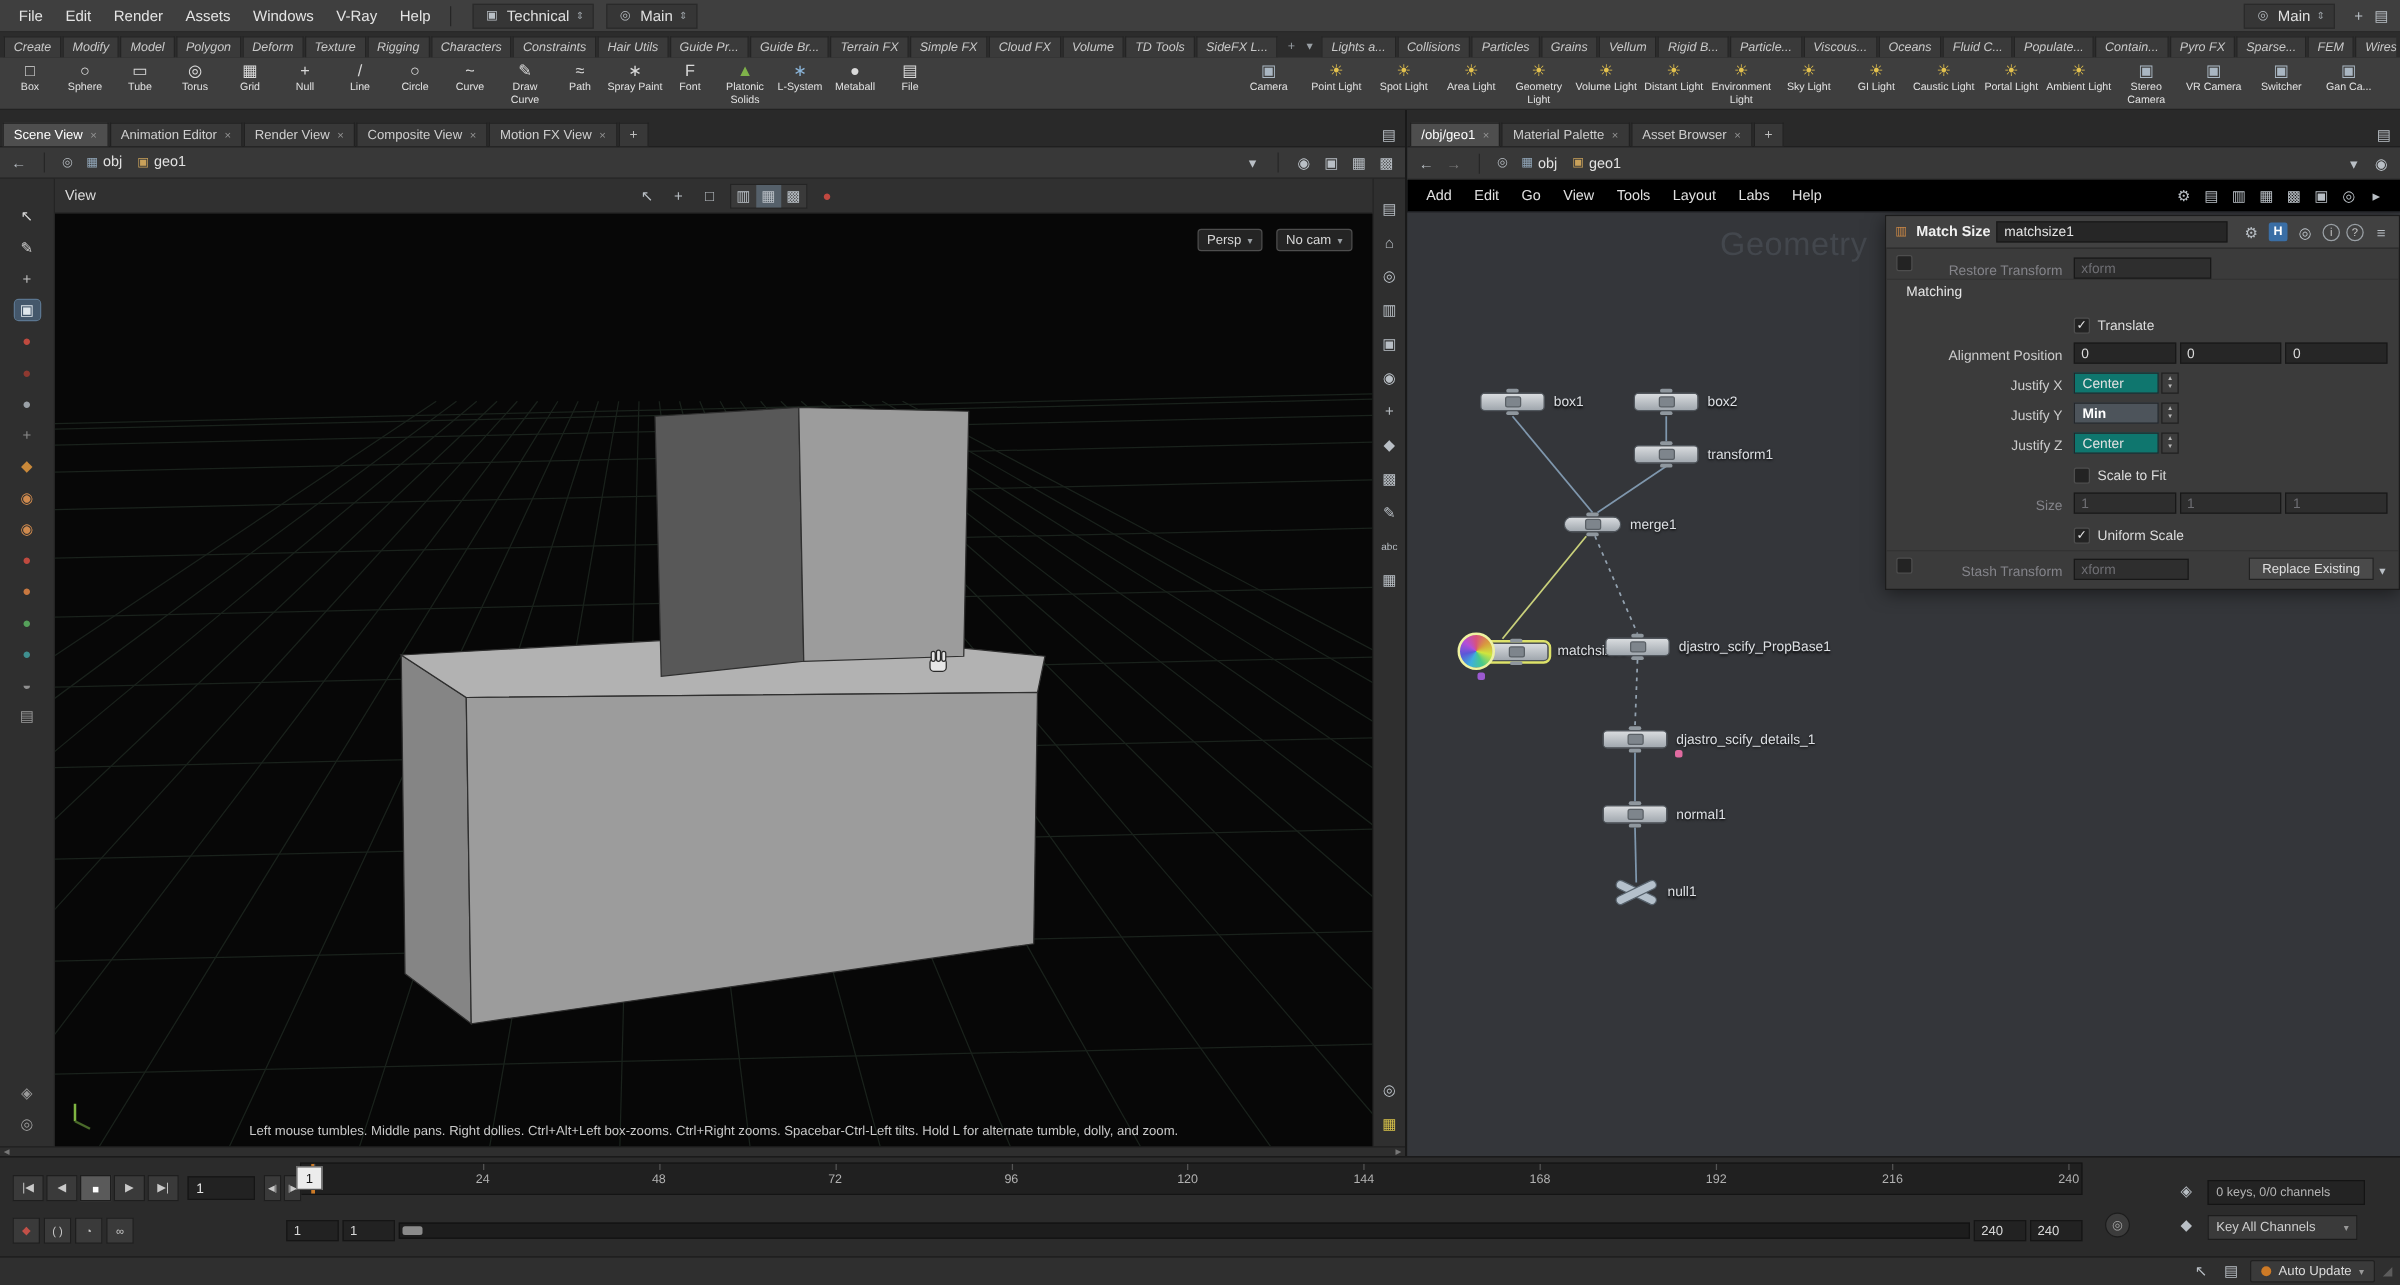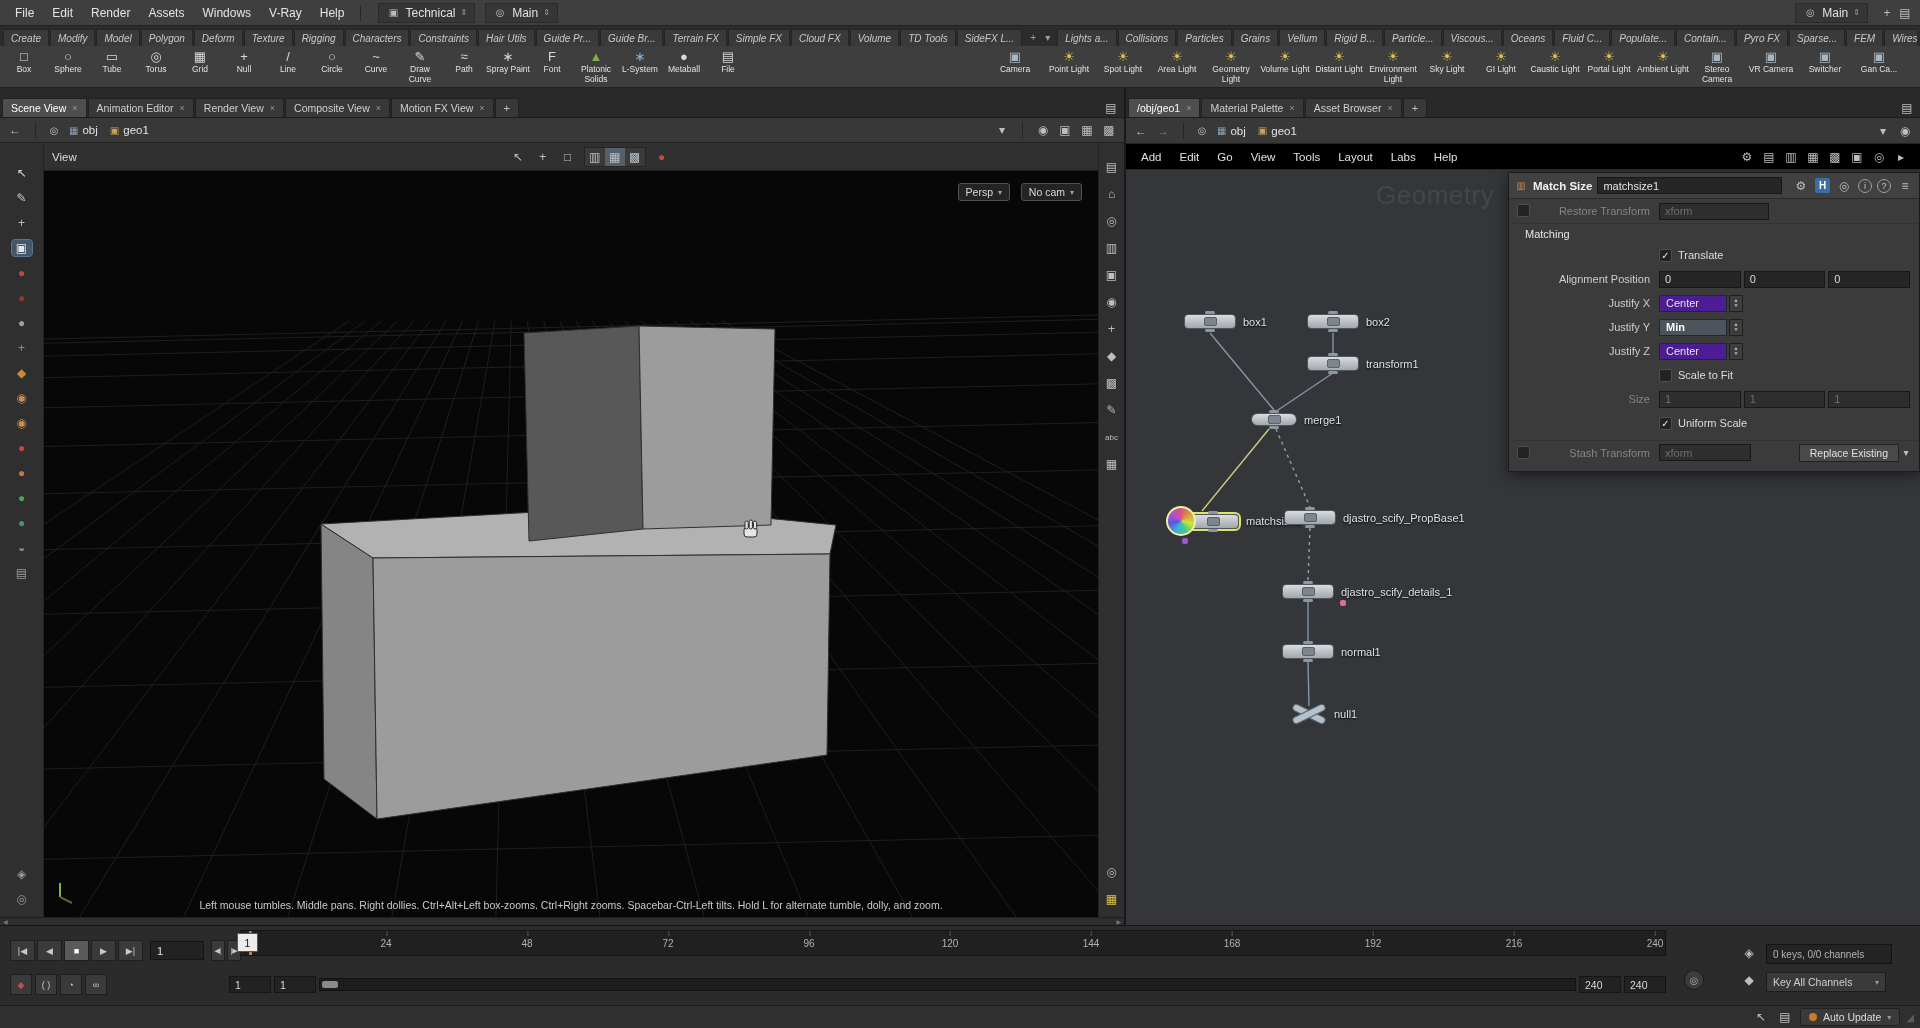--- a/index.html
+++ b/index.html
@@ -86,29 +86,29 @@
 .badge{position:absolute;width:6px;height:6px;border-radius:2px;}
 .badge.below{left:16px;bottom:-8px;}
 .badge.right{left:58px;top:16px;}
 
 .ppanel{position:absolute;top:2px;right:0;width:412px;height:300px;background:#3b3b3b;border:1px solid #1c1c1c;box-shadow:0 3px 14px rgba(0,0,0,.5);z-index:6;}
 .pp-head{height:26px;background:#414141;border-bottom:1px solid #2a2a2a;display:flex;align-items:center;gap:5px;padding:0 5px;}
 .pp-title{font-size:11.5px;font-weight:bold;color:#f0f0f0;white-space:nowrap;}
 .pp-name{width:196px;height:17px;background:#262626;border:1px solid #181818;color:#e4e4e4;font-size:11px;display:flex;align-items:center;padding:0 5px;}
 .hbadge{width:15px;height:15px;background:#3a6ea5;border-radius:2px;color:#fff;font-size:10px;font-weight:bold;display:flex;align-items:center;justify-content:center;flex:0 0 auto;}
 .circ{width:14px;height:14px;border:1px solid #9aa0a5;border-radius:50%;font-size:9px;display:flex;align-items:center;justify-content:center;color:#c5c5c5;flex:0 0 auto;}
-.prow{position:relative;height:24px;display:flex;align-items:center;padding-right:6px;}
+.prow{position:relative;height:24px;display:flex;align-items:flex-end;padding-right:6px;}
 .plabel{width:150px;text-align:right;padding-right:9px;font-size:11px;color:#ccc;flex:0 0 auto;}
 .plabel.dim,.dimtext{color:#84848a;}
 .cb{width:13px;height:13px;background:#232323;border:1px solid #4e4e4e;border-radius:2px;display:flex;align-items:center;justify-content:center;font-size:10px;color:#e8e8e8;flex:0 0 auto;}
 .cb.abs{position:absolute;left:8px;top:5px;}
 .cblabel{margin-left:6px;font-size:11px;color:#dcdcdc;}
 .pfield{width:84px;height:17px;background:#262626;border:1px solid #181818;color:#dcdcdc;font-size:11px;display:flex;align-items:center;padding:0 5px;margin-right:3px;}
 .pfield.dim{color:#6f6f74;background:#2e2e2e;}
-.pdrop{width:68px;height:17px;background:#4c1d95;border:1px solid #23262a;color:#e2e2e2;font-size:11px;display:flex;align-items:center;padding:0 6px;}
+.pdrop{width:68px;height:17px;background:#0f766e;border:1px solid #23262a;color:#e2e2e2;font-size:11px;display:flex;align-items:center;padding:0 6px;}
 .pdrop.hl{font-weight:bold;color:#fff;background:#4d545b;}
 .pstep{width:14px;height:17px;background:#3d3d3d;border:1px solid #202020;color:#b8b8b8;font-size:5px;display:flex;flex-direction:column;align-items:center;justify-content:center;line-height:1.1;margin-left:2px;}
 .psec{height:20px;display:flex;align-items:center;padding-left:16px;font-size:11px;color:#e6e6e6;border-top:1px solid #333;}
 .pbtn{height:18px;background:#4a4a4a;border:1px solid #222;color:#e0e0e0;font-size:10.5px;display:flex;align-items:center;padding:0 10px;margin-left:auto;}
 
 .timeline{height:80px;background:#2b2b2b;border-top:1px solid #161616;position:relative;}
 .ruler{position:absolute;left:240px;right:254px;top:4px;height:26px;background:#202020;border:1px solid #141414;overflow:hidden;}
 .tick{position:absolute;top:7px;transform:translateX(-50%);font-size:10px;color:#b2b2b2;}
 .tick::before{content:'';position:absolute;left:50%;top:-7px;width:1px;height:5px;background:#555;}
 .playhead{position:absolute;left:8px;top:0;width:3px;height:100%;background:#cd7a26;}

